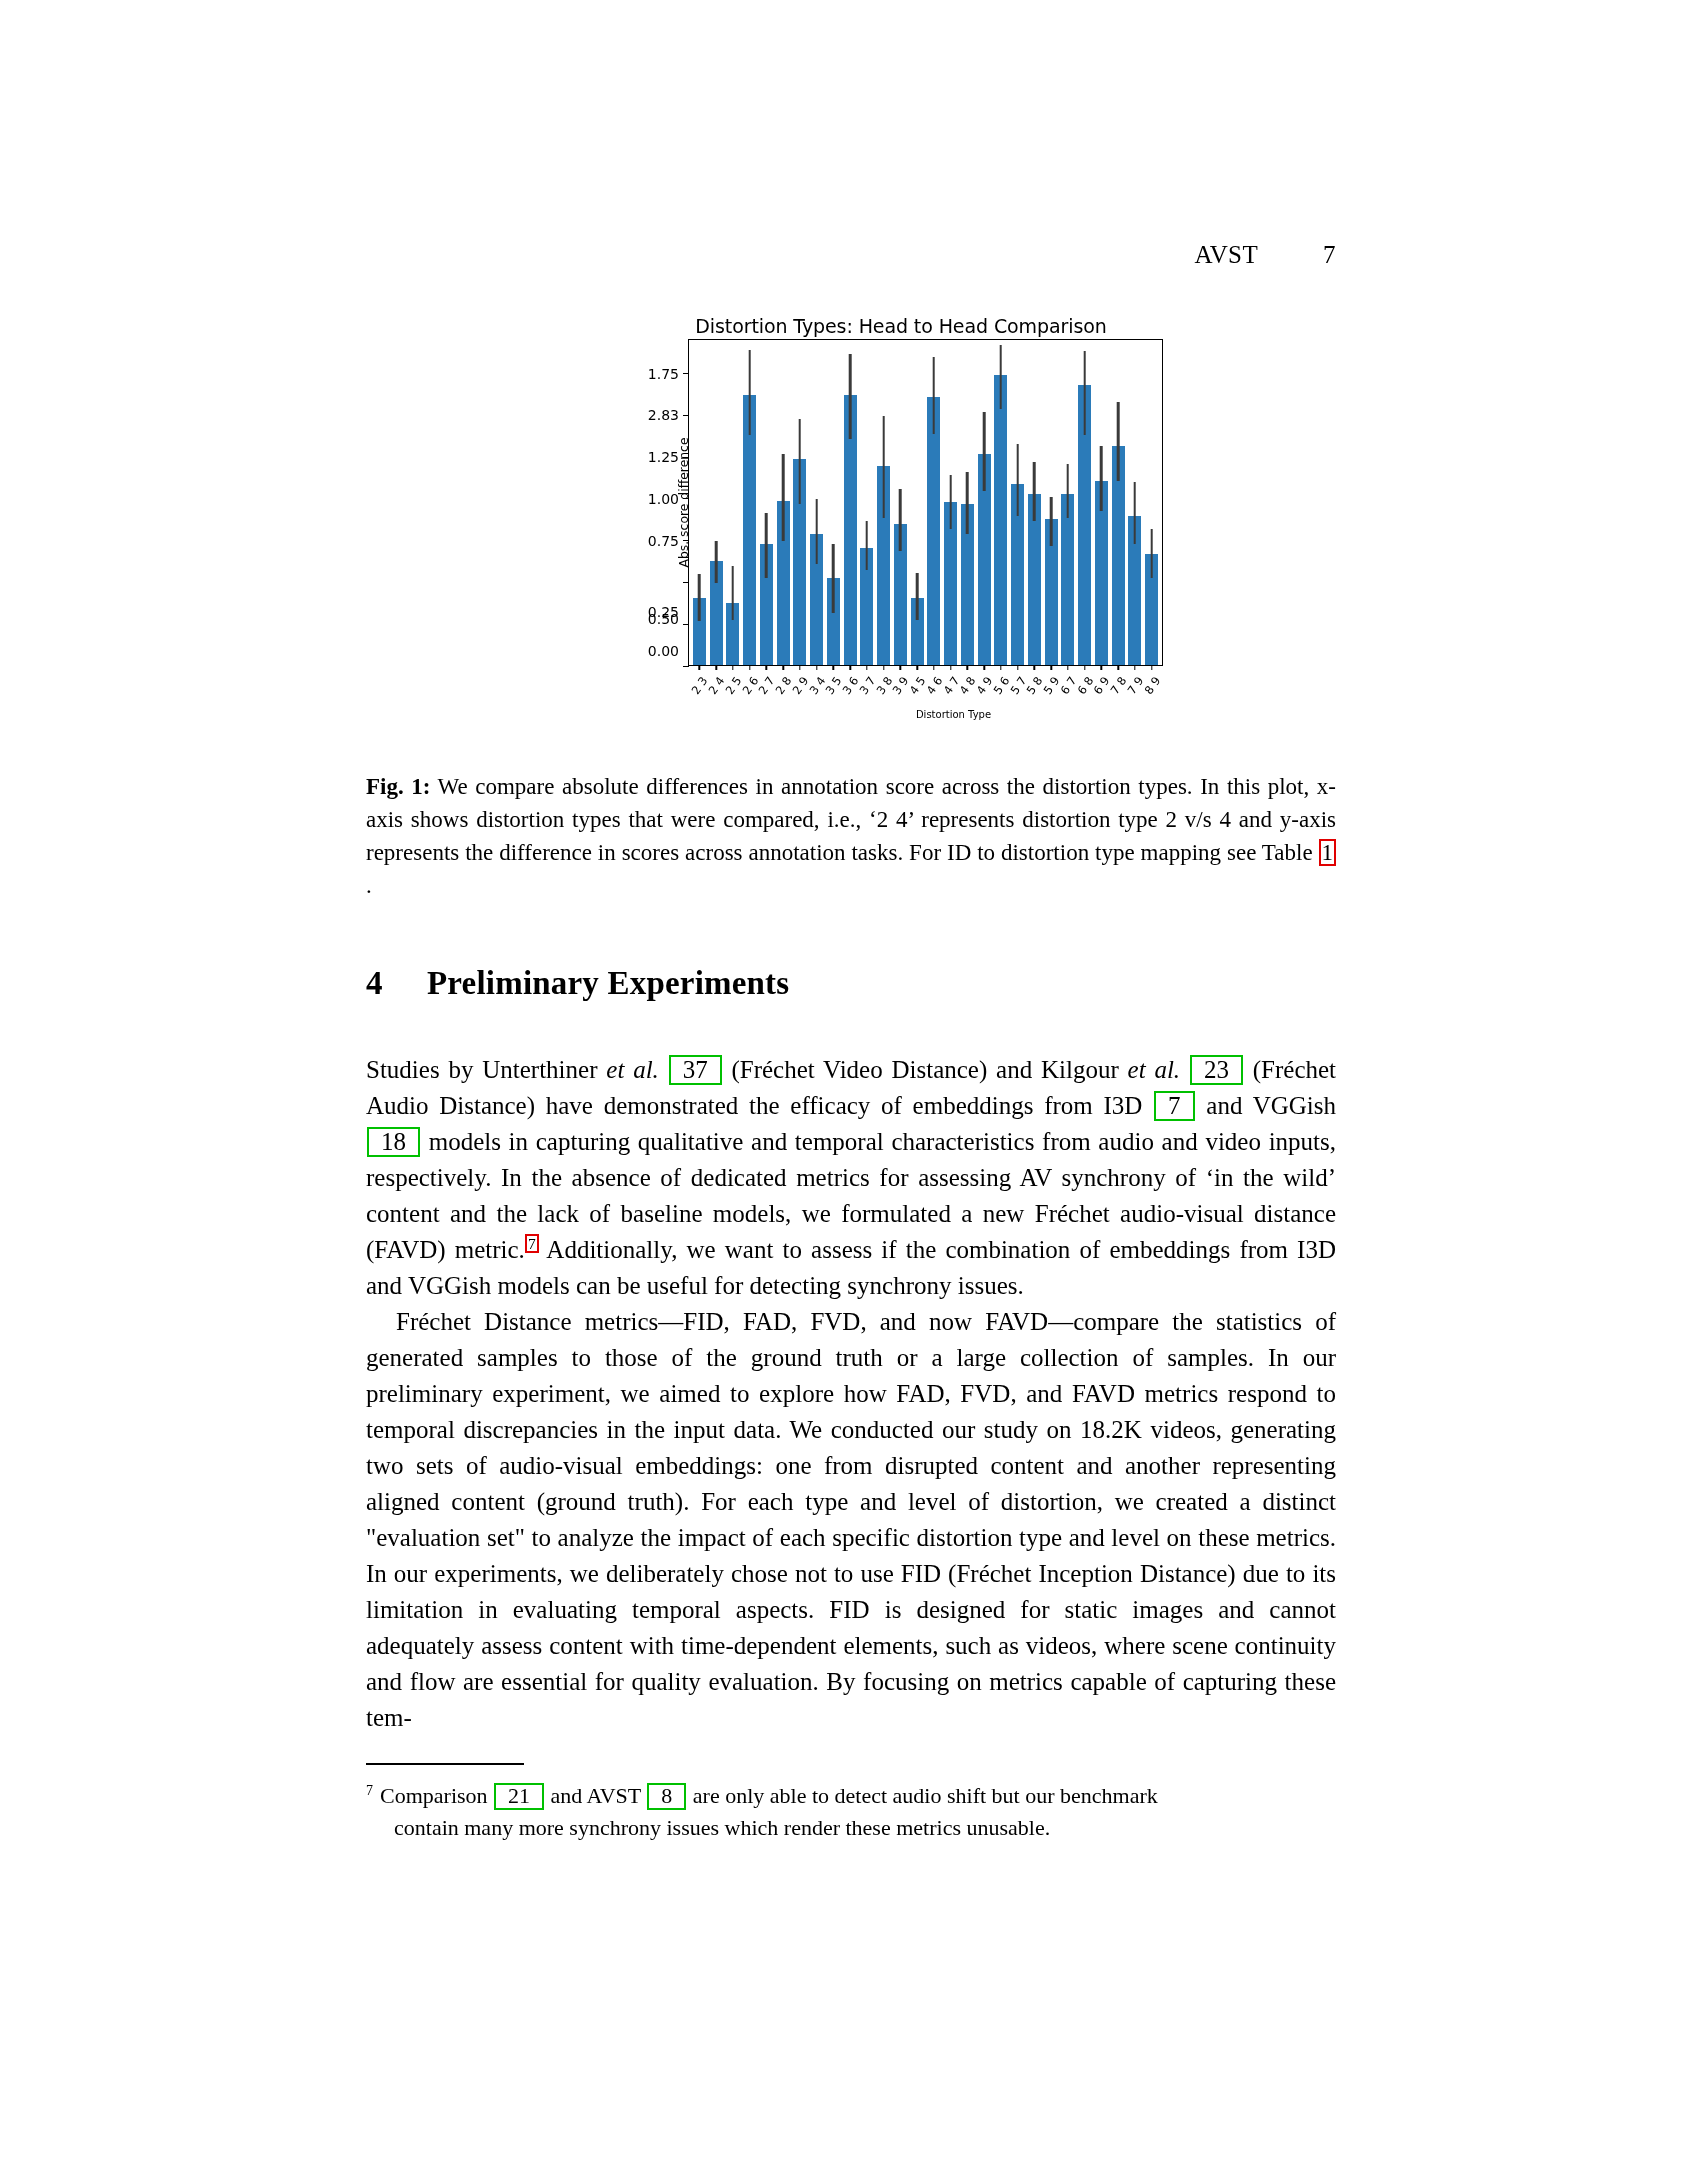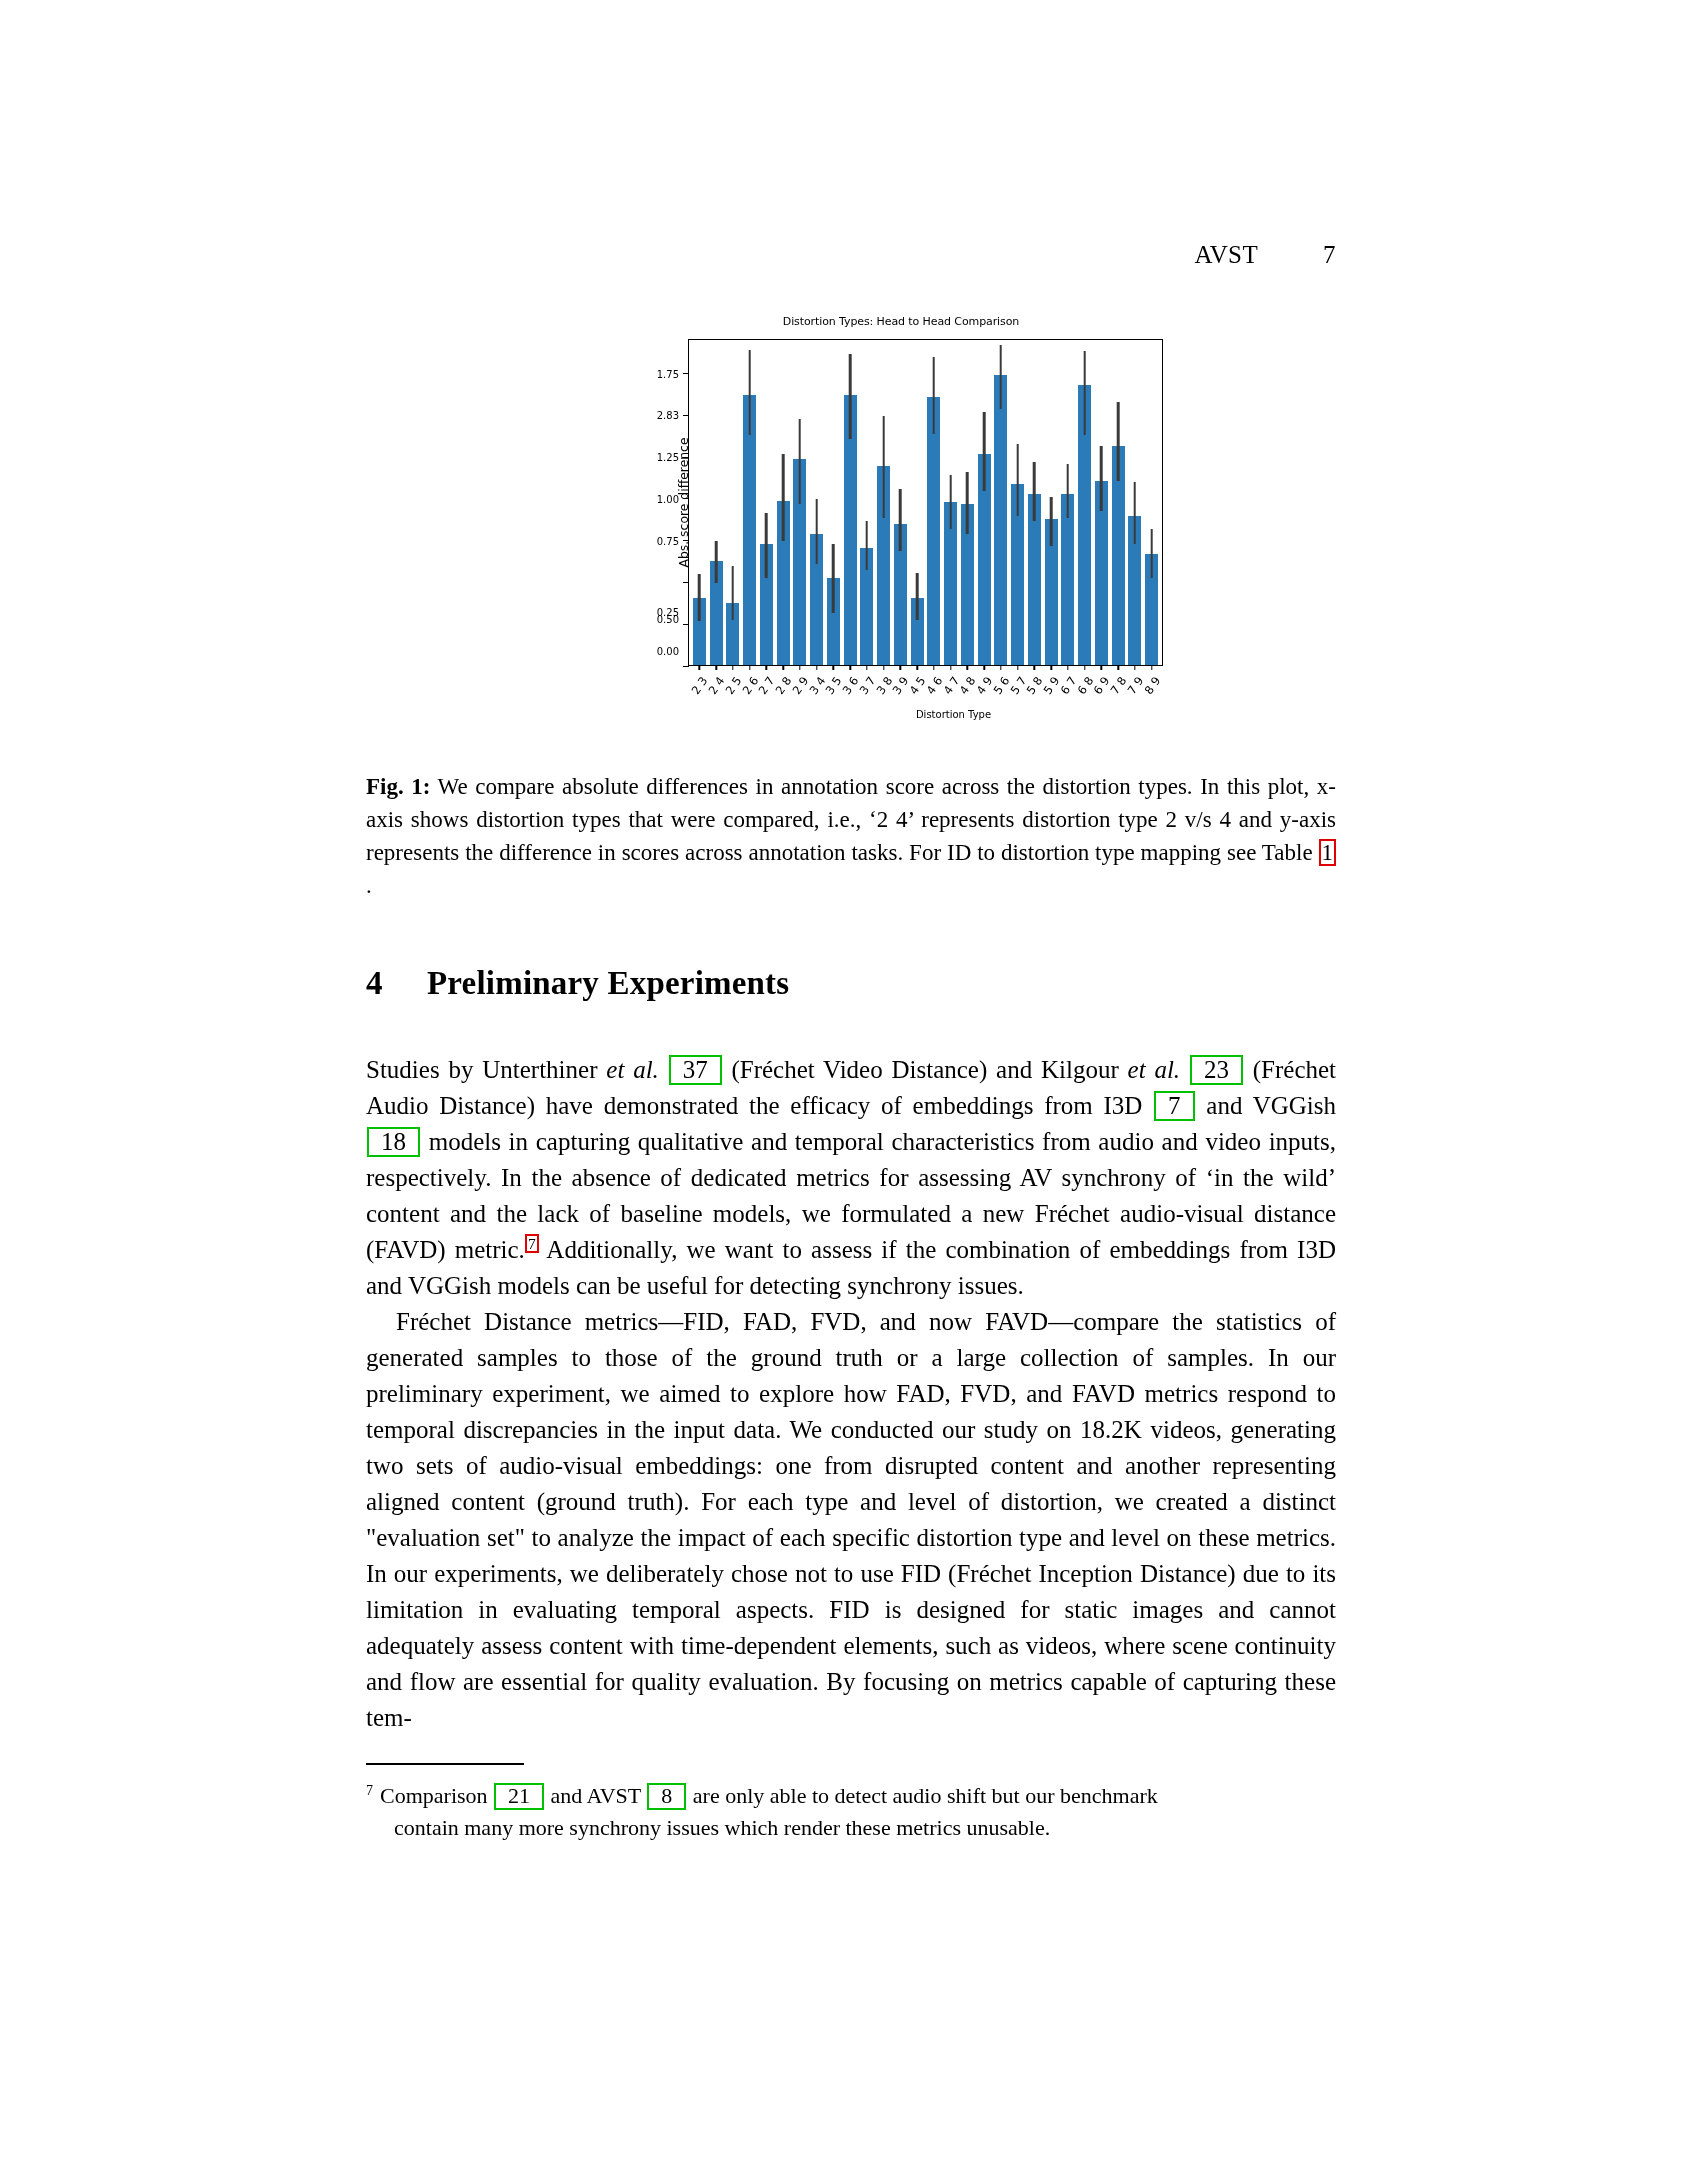--- a/index.html
+++ b/index.html
@@ -40,21 +40,21 @@
     position:absolute;
     left:0; top:0;
     width:970px; height:436px;
   }
   .chart-title {
     position:absolute;
     left:0; top:0;
     width:970px;
     text-align:center;
     font-family:"DejaVu Sans", sans-serif;
-    font-size:11px;
+    font-size:19px;
     color:#000;
     letter-spacing:-0.1px;
   }
   .chart-title-inner { display:inline-block; transform:translateX(50px); }
 
   
   .axes {
     position:absolute;
     left:322px;  
     top:24px;
@@ -101,21 +101,21 @@
     position:absolute;
     right:100%;
     width:6px;
     height:1.4px;
     background:#000;
   }
   .ytick-label {
     position:absolute;
     right:calc(100% + 10px);
     font-family:"DejaVu Sans", sans-serif;
-    font-size:10px;
+    font-size:14px;
     color:#000;
     white-space:nowrap;
     transform:translateY(-50%);
   }
   .ylabel {
     position:absolute;
     left:252px;
     top:24px;
     height:327px;
     display:flex;

